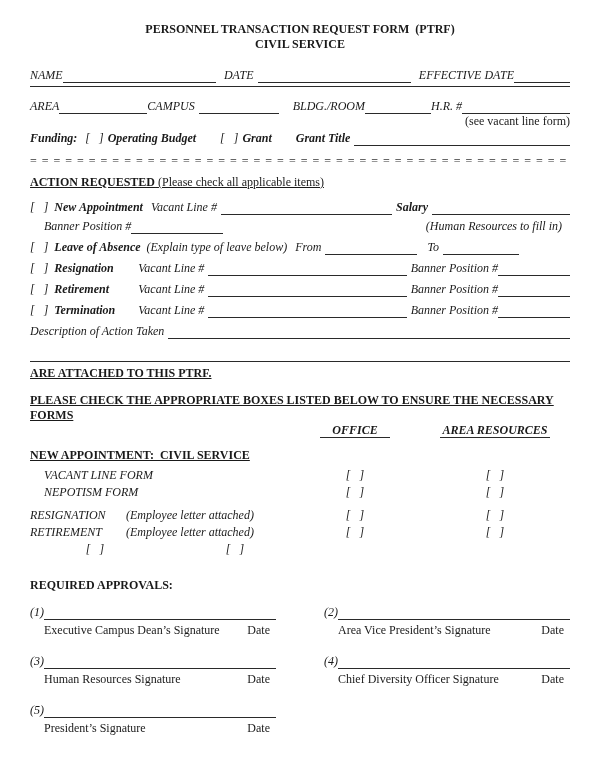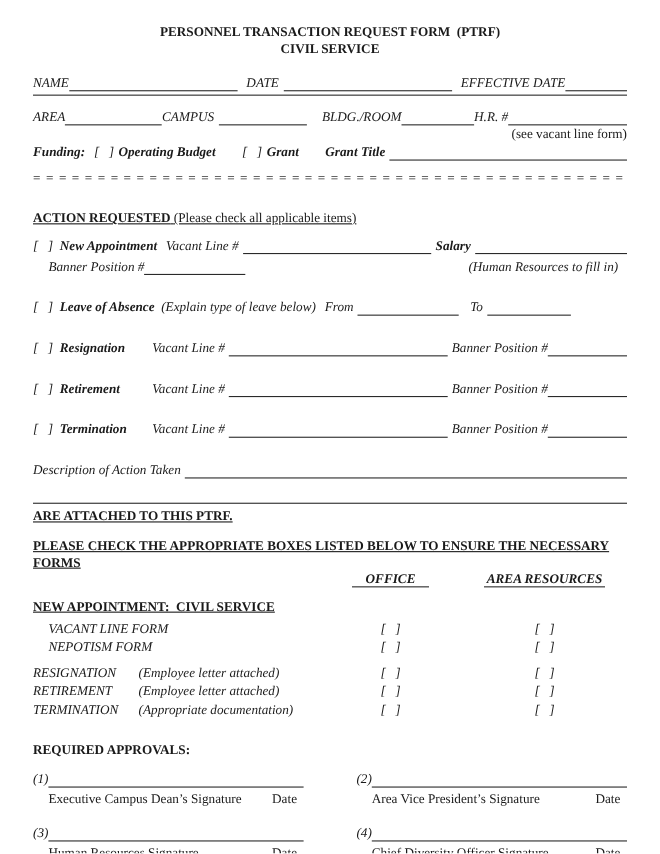--- a/index.html
+++ b/index.html
@@ -11,21 +11,21 @@
   .center { text-align: center; }
   .b { font-weight: bold; }
   .u { text-decoration: underline; }
   .nw { white-space: nowrap; }
   .row { display: flex; align-items: flex-end; font-style: italic; }
   .fill { flex: 1 1 auto; border-bottom: 1px solid #2a2a2a; height: 12px; min-width: 8px; }
   .blank { display: inline-block; border-bottom: 1px solid #2a2a2a; height: 12px; }
   .sp { flex: 1 1 auto; }
   .hr { border-top: 1px solid #2a2a2a; margin-top: 3px; }
   .divider { white-space: nowrap; overflow: hidden; letter-spacing: 1px; color: #333; }
-  .mt2{margin-top:2px}.mt4{margin-top:4px}.mt6{margin-top:22px}.mt8{margin-top:8px}
+  .mt2{margin-top:2px}.mt4{margin-top:4px}.mt6{margin-top:6px}.mt8{margin-top:8px}
   .mt10{margin-top:10px}.mt12{margin-top:12px}.mt14{margin-top:6px}.mt16{margin-top:16px}.mt20{margin-top:20px}
   .ml4{margin-left:4px}.ml6{margin-left:6px}.ml8{margin-left:8px}.ml10{margin-left:10px}.ml24{margin-left:24px}
   .mr4{margin-right:4px}.mr8{margin-right:8px}.mr14{margin-right:14px}
   .ind { padding-left: 14px; }
   .w56{width:56px;flex:0 0 auto}.w66{width:66px;flex:0 0 auto}.w72{width:72px;flex:0 0 auto}
   .w76{width:76px;flex:0 0 auto}.w80{width:80px;flex:0 0 auto}.w88{width:88px;flex:0 0 auto}.w92{width:92px;flex:0 0 auto}.w138{width:138px;flex:0 0 auto}
   .act-label { width: 84px; flex: 0 0 auto; }
   .chk-label { flex: 1 1 auto; }
   .chk-col1 { width: 130px; flex: 0 0 auto; text-align: center; }
   .chk-col2 { width: 150px; flex: 0 0 auto; text-align: center; }
@@ -171,21 +171,20 @@
     <span class="chk-label"><span class="sub-label">RESIGNATION</span><span>(Employee letter attached)</span></span>
     <span class="chk-col1"><span class="cb">[&nbsp;&nbsp;&nbsp;]</span></span>
     <span class="chk-col2"><span class="cb">[&nbsp;&nbsp;&nbsp;]</span></span>
   </div>
   <div class="row chkrow">
     <span class="chk-label"><span class="sub-label">RETIREMENT</span><span>(Employee letter attached)</span></span>
     <span class="chk-col1"><span class="cb">[&nbsp;&nbsp;&nbsp;]</span></span>
     <span class="chk-col2"><span class="cb">[&nbsp;&nbsp;&nbsp;]</span></span>
   </div>
   <div class="row chkrow">
-    <span class="chk-label"><span class="sub-label">TERMINATION</span><span>(Appropriate documentation)</span></span>
     <span class="chk-col1"><span class="cb">[&nbsp;&nbsp;&nbsp;]</span></span>
     <span class="chk-col2"><span class="cb">[&nbsp;&nbsp;&nbsp;]</span></span>
   </div>
 
   <div class="b mt20">REQUIRED APPROVALS:</div>
 
   <div class="appr-grid">
     <div>
       <div class="row">
         <span class="nw">(1)</span>

